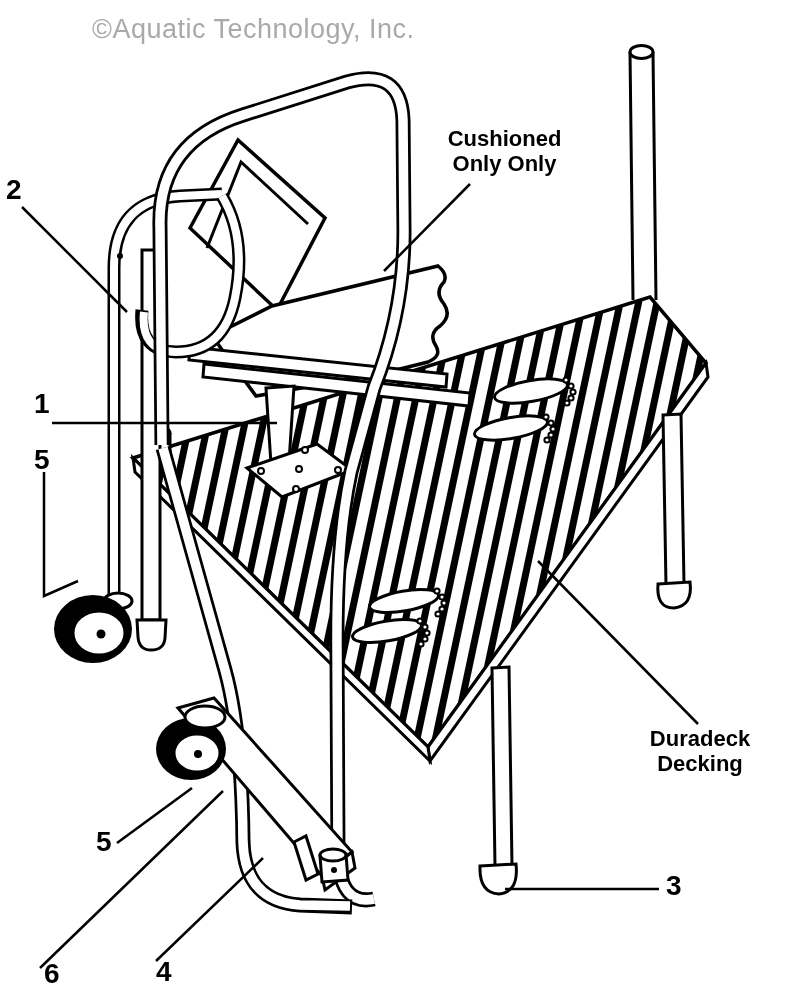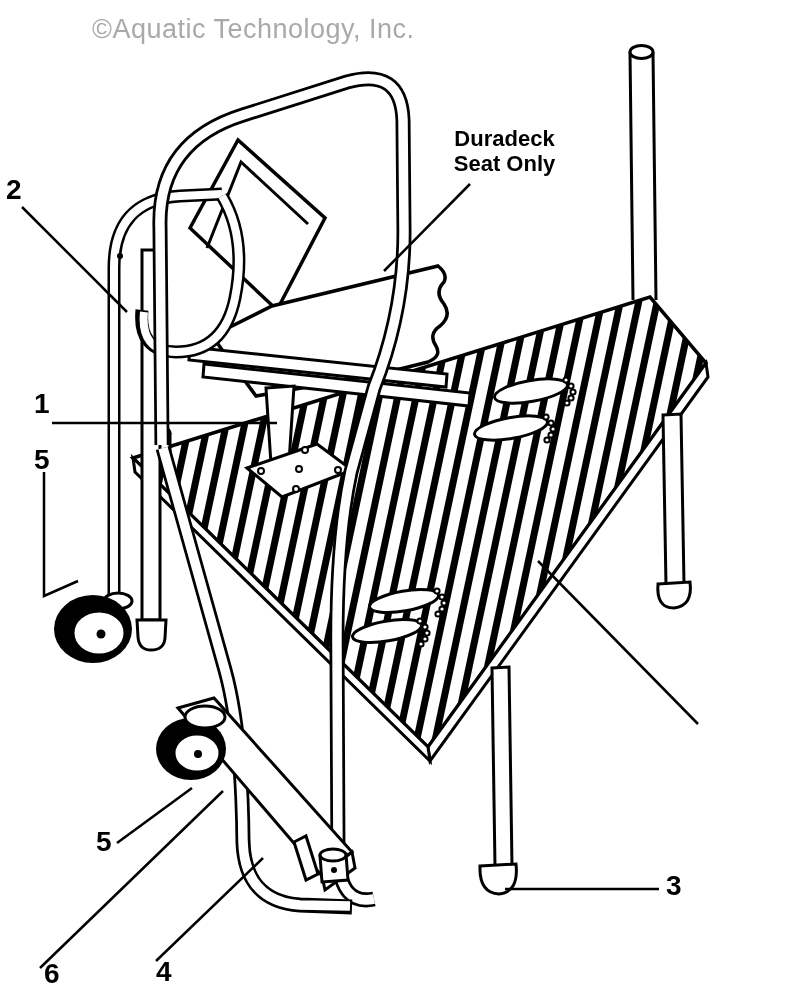--- a/index.html
+++ b/index.html
@@ -167,22 +167,23 @@
       <line x1="40" y1="968" x2="223" y2="791"></line>
       <line x1="156" y1="961" x2="263" y2="858"></line>
       <line x1="505" y1="889" x2="659" y2="889"></line>
       <line x1="384" y1="271" x2="470" y2="184"></line>
       <line x1="538" y1="561" x2="698" y2="724"></line>
     </g>
   </svg>
 
   <div id="watermark">©Aquatic Technology, Inc.</div>
 
-  <div class="lbl caption" style="left:432px;top:126px;width:145px;">Duradeck Seat Only</div>
+  <div class="lbl caption" style="left:432px;top:126px;width:145px;">Cushioned Only Only</div>
 
+  <div class="lbl caption" style="left:635px;top:726px;width:130px;">Duradeck Decking</div>
 
   <div class="lbl num" style="left:34px;top:390px;">1</div>
 
   <div class="lbl num" style="left:6px;top:176px;">2</div>
 
   <div class="lbl num" style="left:666px;top:872px;">3</div>
 
   <div class="lbl num" style="left:156px;top:958px;">4</div>
 
   <div class="lbl num" style="left:34px;top:446px;">5</div>

